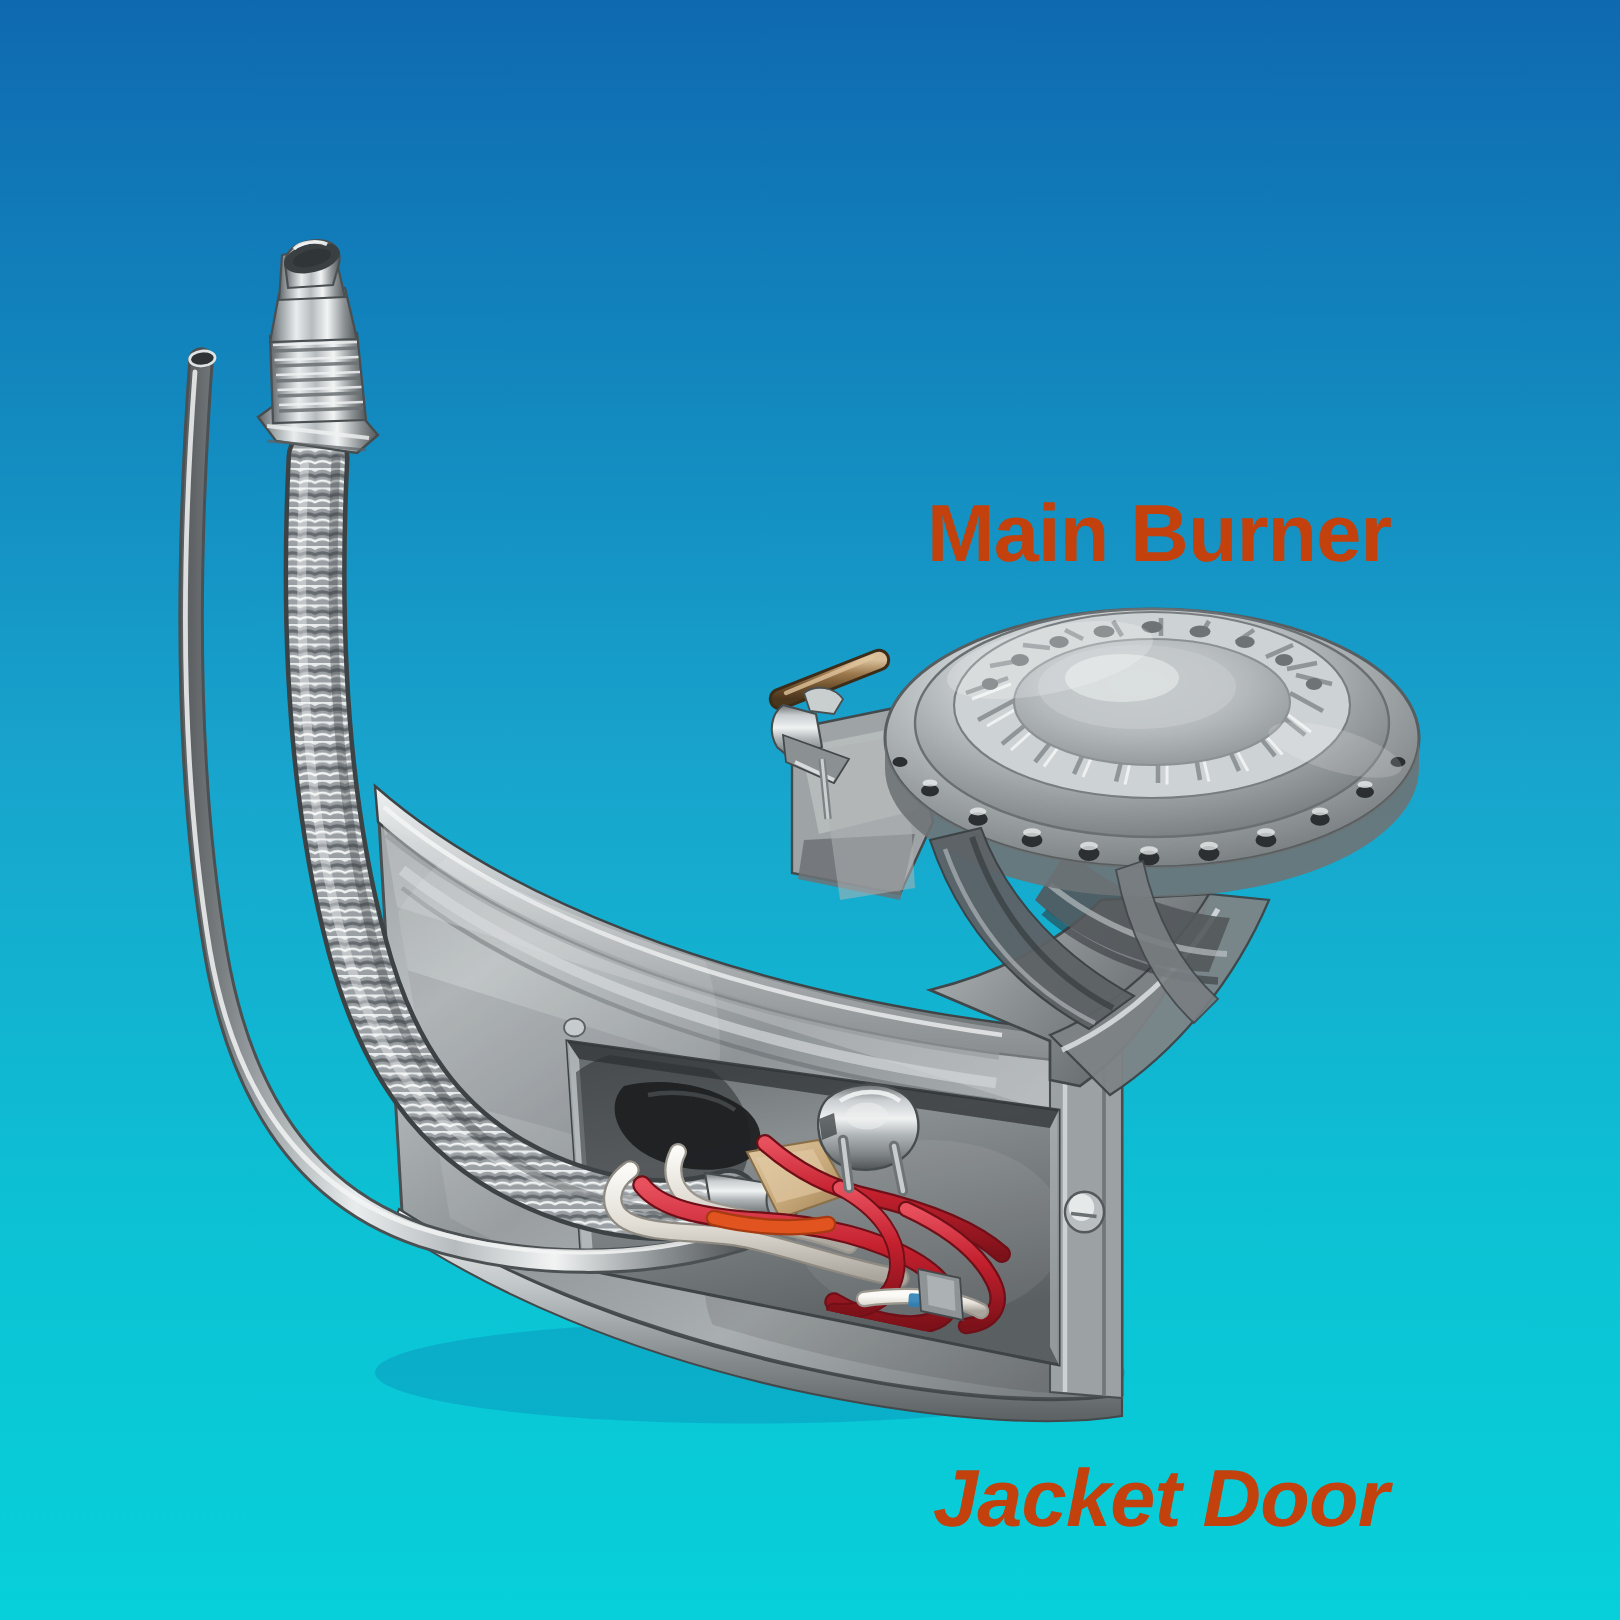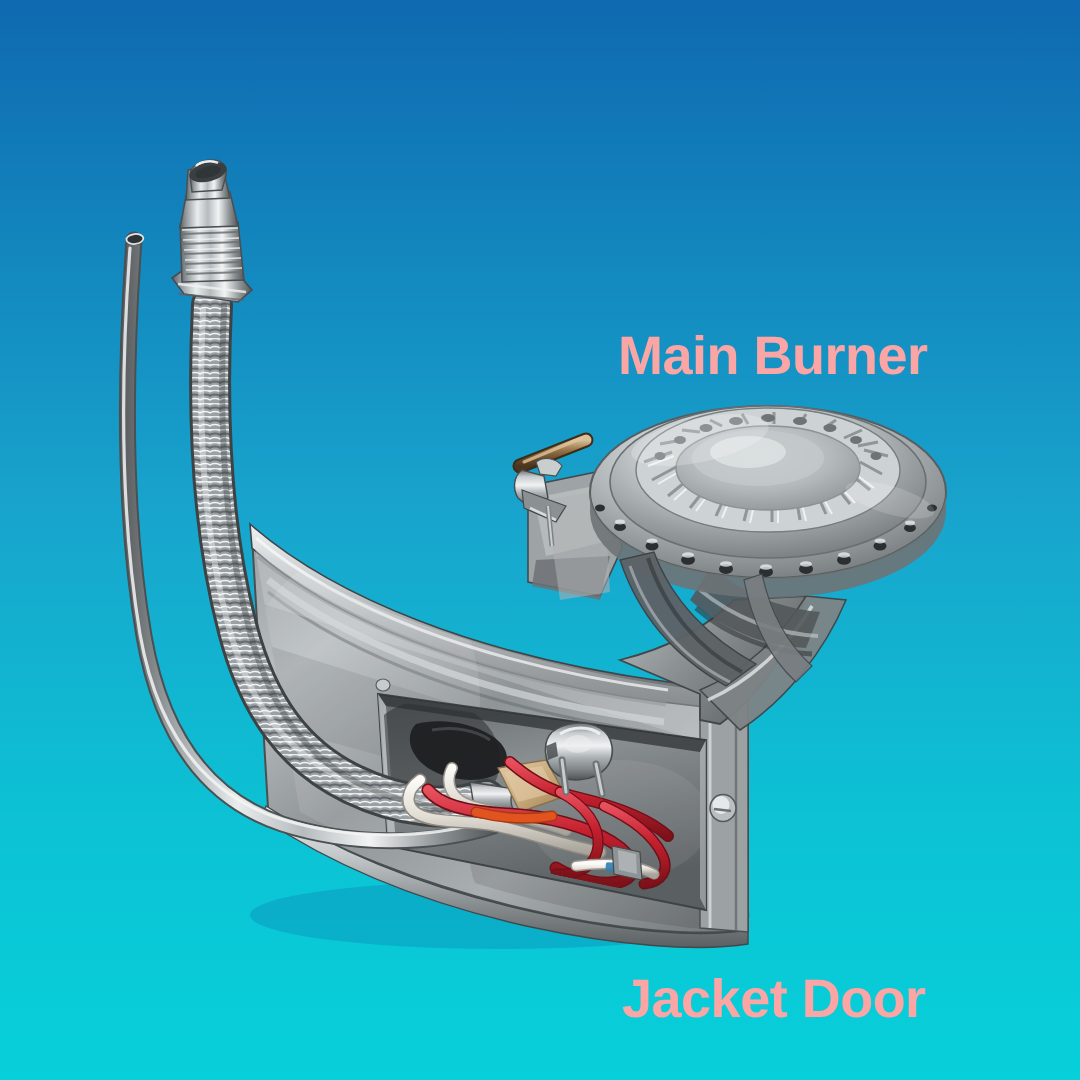--- a/index.html
+++ b/index.html
@@ -12,30 +12,30 @@
   #stage{
     position:relative;width:1080px;height:1080px;overflow:hidden;
   }
   #bg{
     position:absolute;inset:0;
     background:linear-gradient(180deg,#0f69b0 0%,#1285bd 22%,#18a5cd 48%,#0cc2d4 76%,#07d0da 100%);
   }
   #art{position:absolute;inset:0;}
   .label{
     position:absolute;
-    color:#fca5a5;
+    color:#c2410c;
     font-weight:bold;
     letter-spacing:-0.5px;
     line-height:1.18;
     white-space:pre-line;
     text-rendering:geometricPrecision;
   }
   #label-main-burner{ left:618px; top:325px; font-size:54px; }
   #label-pilot-assembly{ left:316px; top:436px; font-size:41px; width:212px; text-align:right; }
-  #label-jacket-door{ left:622px; top:968px; font-size:54px; }
+  #label-jacket-door{ left:622px; top:968px; font-size:54px;font-style:italic; }
 </style>
 </head>
 <body>
 
 <div id="stage">
 
   <div id="bg"></div>
 
   <svg id="art" viewBox="0 0 1080 1080" xmlns="http://www.w3.org/2000/svg">
     <defs>

